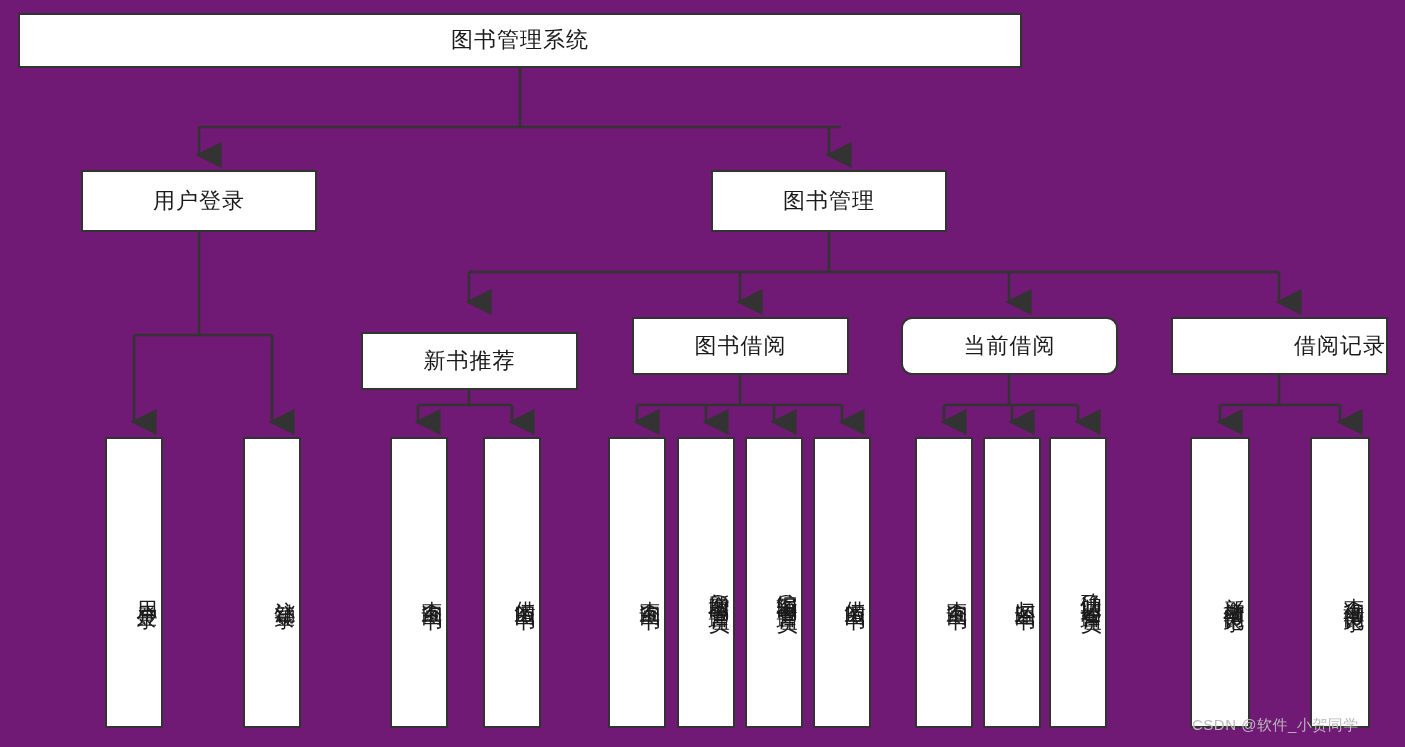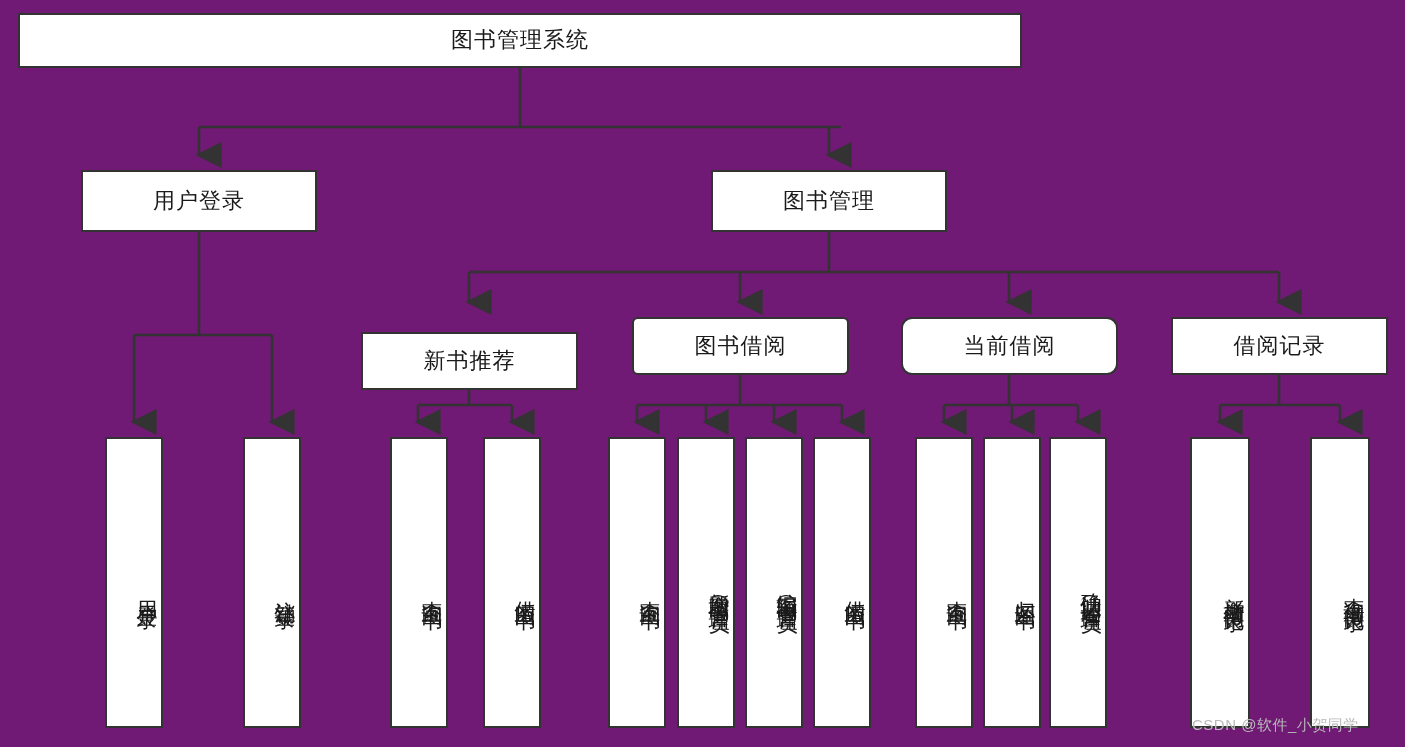--- a/index.html
+++ b/index.html
@@ -132,27 +132,27 @@
   <div class="node horiz" style="left: 81px; top: 170px; width: 236px; height: 62px; border-color: rgb(51, 51, 51); background: rgb(255, 255, 255); color: rgb(26, 26, 26);">
     <span class="nlabel">用户登录</span>
   </div>
   <div class="node horiz" style="left: 711px; top: 170px; width: 236px; height: 62px; border-color: rgb(51, 51, 51); background: rgb(255, 255, 255); color: rgb(26, 26, 26);">
     <span class="nlabel">图书管理</span>
   </div>
 
   <div class="node horiz" style="left: 361px; top: 332px; width: 217px; height: 58px; border-color: rgb(51, 51, 51); background: rgb(255, 255, 255); color: rgb(26, 26, 26);">
     <span class="nlabel">新书推荐</span>
   </div>
-  <div class="node horiz" style="left: 632px; top: 317px; width: 217px; height: 58px; border-color: rgb(51, 51, 51); background: rgb(255, 255, 255); color: rgb(26, 26, 26); border-radius: 6px;">
+  <div class="node horiz" style="left: 632px; top: 317px; width: 217px; height: 58px; border-color: rgb(51, 51, 51); background: rgb(255, 255, 255); color: rgb(26, 26, 26);">
     <span class="nlabel">图书借阅</span>
   </div>
   <div class="node horiz" style="left: 901px; top: 317px; width: 217px; height: 58px; border-color: rgb(51, 51, 51); background: rgb(255, 255, 255); color: rgb(26, 26, 26); border-radius: 11px;">
     <span class="nlabel">当前借阅</span>
   </div>
-  <div class="node horiz" style="left: 1171px; top: 317px; width: 217px; height: 58px; border-color: rgb(51, 51, 51); background: rgb(255, 255, 255); color: rgb(26, 26, 26);">
+  <div class="node horiz" style="left: 1171px; top: 317px; width: 217px; height: 58px; border-color: rgb(51, 51, 51); background: rgb(255, 255, 255); color: rgb(26, 26, 26); justify-content: flex-end;">
     <span class="nlabel">借阅记录</span>
   </div>
 
   <div class="node vert" style="left: 105px; top: 437px; width: 58px; height: 291px; border-color: rgb(51, 51, 51); background: rgb(255, 255, 255); color: rgb(26, 26, 26);">
     <span class="nlabel">用户登录</span>
   </div>
   <div class="node vert" style="left: 243px; top: 437px; width: 58px; height: 291px; border-color: rgb(51, 51, 51); background: rgb(255, 255, 255); color: rgb(26, 26, 26);">
     <span class="nlabel">注销登录</span>
   </div>
   <div class="node vert" style="left: 390px; top: 437px; width: 58px; height: 291px; border-color: rgb(51, 51, 51); background: rgb(255, 255, 255); color: rgb(26, 26, 26);">

